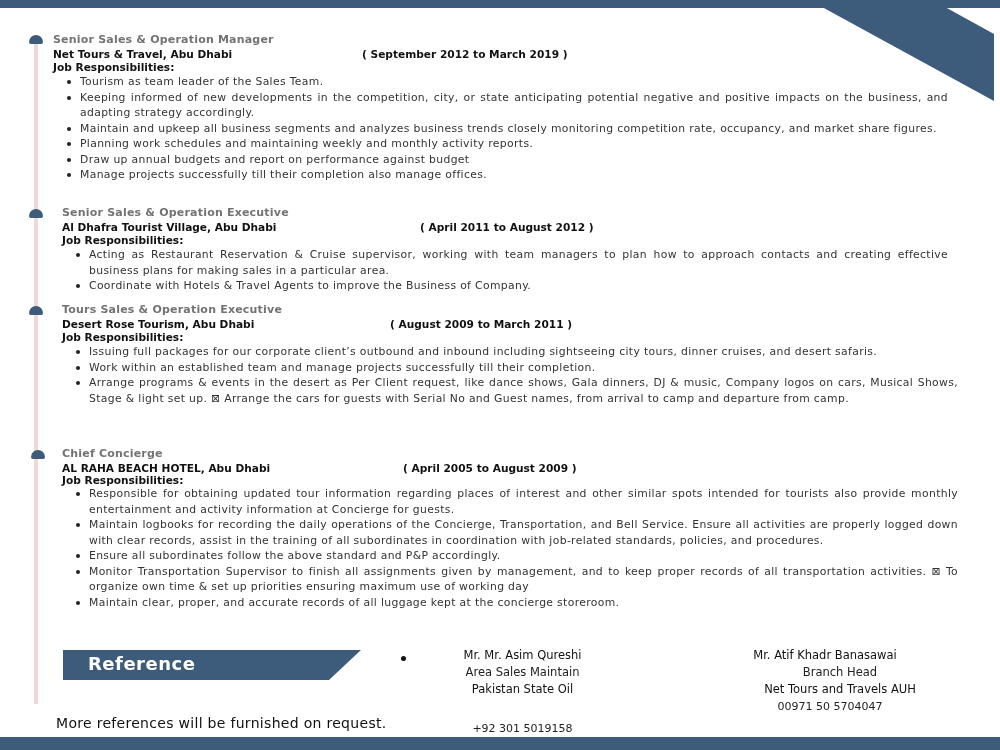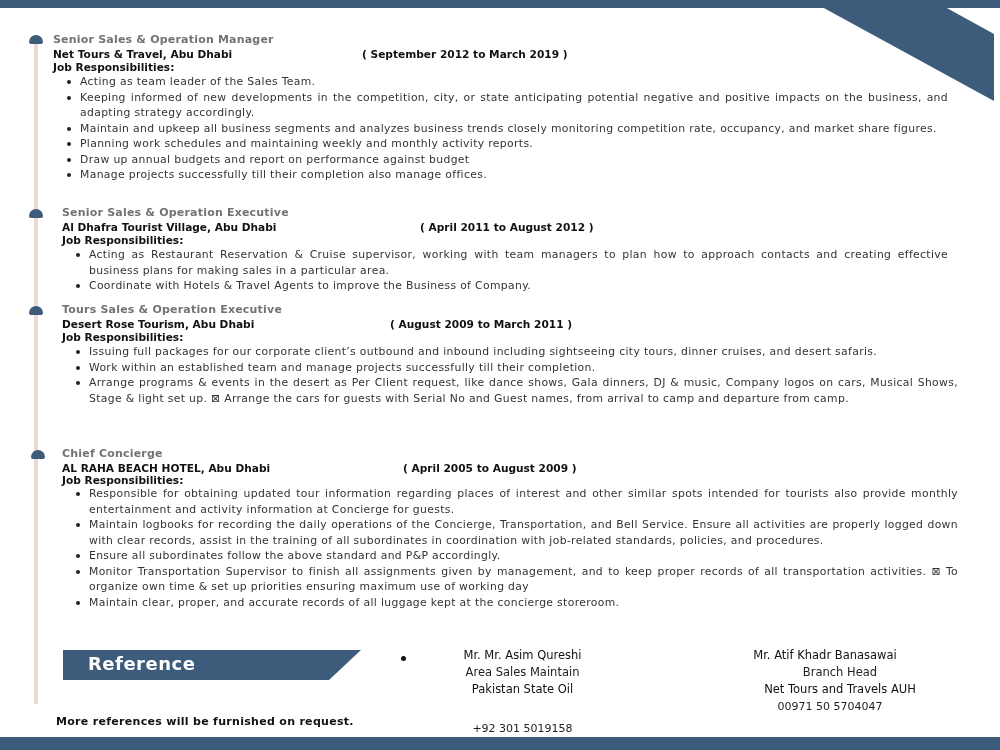--- a/index.html
+++ b/index.html
@@ -17,42 +17,42 @@
   .dates { position:absolute; top:0; }
   .resp-label { font-weight:bold; font-size:10.6px; line-height:13px; color:#111; }
   ul.resp { margin:0; padding:0 0 0 16px; list-style:none; }
   ul.resp li { position:relative; font-size:10.8px; line-height:15.5px; color:#333; text-align:justify; letter-spacing:0.35px; }
   ul.resp li::before { content:""; position:absolute; left:-13px; top:6px; width:4px; height:4px; border-radius:50%; background:#222; }
   .ref-banner { position:absolute; left:63px; top:650px; width:298px; height:15px; }
   .ref-banner-label { position:absolute; left:25px; top:3px; font-size:18px; font-weight:bold; color:#ffffff; letter-spacing:0.5px; }
   .ref-block { position:absolute; font-size:11.5px; line-height:17px; text-align:center; color:#222; }
   .ref-block .b { font-weight:normal; color:#111; }
   .ref-bullet { position:absolute; left:401px; top:656px; width:5px; height:5px; background:#111; border-radius:50%; }
-  .more-refs { position:absolute; left:56px; top:715px; font-size:11px; font-weight:bold; color:#111; letter-spacing:0.3px; }
+  .more-refs { position:absolute; left:56px; top:715px; font-size:14px; font-weight:normal; color:#111; letter-spacing:0.3px; }
 </style>
 </head>
 <body>
 
 <div class="topbar"></div>
 <svg class="corner-shape" viewBox="0 0 1000 110" width="1000" height="110">
   <polygon points="822,7 945,7 994,34 994,101" fill="#3d5c7b"></polygon>
 </svg>
 
 <div class="timeline-line"></div>
 
 <div class="dot" style="left:29px;top:35px;"></div>
 <div class="job" style="left:53px;top:33px;width:895px;">
   <div class="job-title">Senior Sales &amp; Operation Manager</div>
   <div class="company-row">
     <span class="company">Net Tours &amp; Travel, Abu Dhabi</span>
     <span class="dates" style="left:309px;">( September 2012 to March 2019 )</span>
   </div>
   <div class="resp-label">Job Responsibilities:</div>
   <ul class="resp" style="padding-left:27px;">
-    <li>Acting as team leader of the Sales Team.</li>
+    <li>Tourism as team leader of the Sales Team.</li>
     <li>Keeping informed of new developments in the competition, city, or state anticipating potential negative and positive impacts on the business, and adapting strategy accordingly.</li>
     <li>Maintain and upkeep all business segments and analyzes business trends closely monitoring competition rate, occupancy, and market share figures.</li>
     <li>Planning work schedules and maintaining weekly and monthly activity reports.</li>
     <li>Draw up annual budgets and report on performance against budget</li>
     <li> Manage projects successfully till their completion also manage offices.</li>
   </ul>
 </div>
 
 <div class="dot" style="left:29px;top:209px;"></div>
 <div class="job" style="top:206px;width:886px;">

